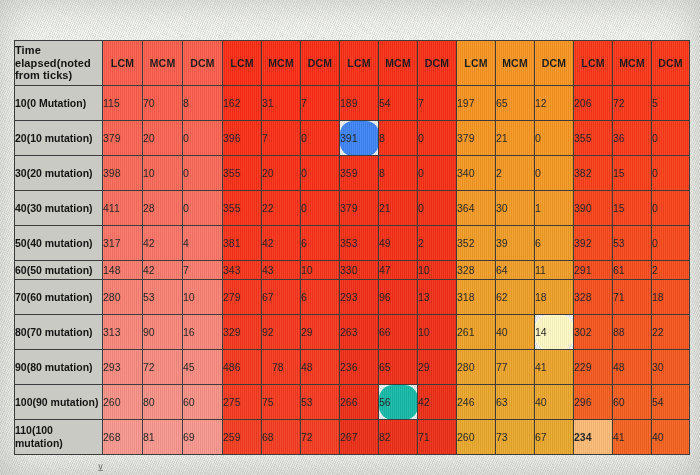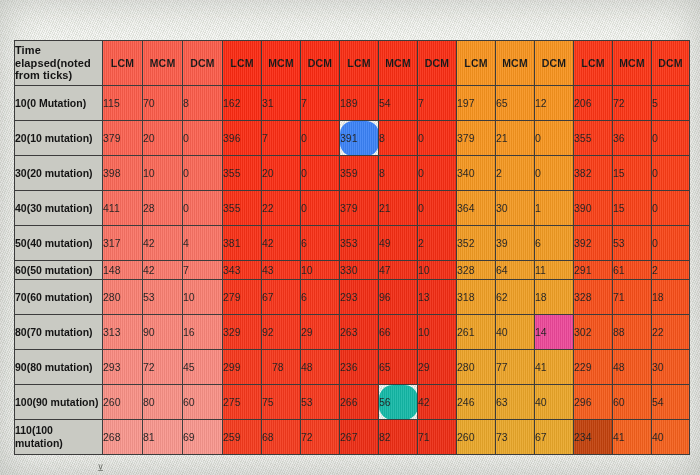--- a/index.html
+++ b/index.html
@@ -300,31 +300,31 @@
           <td class="val streak" style="background: rgb(249, 133, 121);">90</td>
           <td class="val streak" style="background: rgb(249, 133, 121);">16</td>
           <td class="val streak" style="background: rgb(246, 53, 26);">329</td>
           <td class="val streak" style="background: rgb(246, 53, 26);">92</td>
           <td class="val streak" style="background: rgb(246, 53, 26);">29</td>
           <td class="val streak" style="background: rgb(241, 44, 20);">263</td>
           <td class="val streak" style="background: rgb(241, 44, 20);">66</td>
           <td class="val streak" style="background: rgb(241, 44, 20);">10</td>
           <td class="val streak" style="background: rgb(237, 161, 38);">261</td>
           <td class="val streak" style="background: rgb(237, 161, 38);">40</td>
-          <td class="val streak" style="background: #ec4899;">14</td>
+          <td class="val streak" style="background: #fef9c3; border-radius: 14px;">14</td>
           <td class="val streak" style="background: rgb(246, 83, 26);">302</td>
           <td class="val streak" style="background: rgb(246, 83, 26);">88</td>
           <td class="val streak" style="background: rgb(246, 83, 26);">22</td>
         </tr>
         <tr style="height: 35px;">
           <td class="rowlabel">90(80 mutation)</td>
           <td class="val streak" style="background: rgb(249, 138, 128);">293</td>
           <td class="val streak" style="background: rgb(249, 138, 128);">72</td>
           <td class="val streak" style="background: rgb(249, 138, 128);">45</td>
-          <td class="val streak" style="background: rgb(245, 55, 27);">299</td>
+          <td class="val streak" style="background: rgb(245, 55, 27);">486</td>
           <td class="val streak" style="background: rgb(245, 55, 27); padding-left: 10px;">78</td>
           <td class="val streak" style="background: rgb(245, 55, 27);">48</td>
           <td class="val streak" style="background: rgb(239, 44, 20);">236</td>
           <td class="val streak" style="background: rgb(239, 44, 20);">65</td>
           <td class="val streak" style="background: rgb(239, 44, 20);">29</td>
           <td class="val streak" style="background: rgb(236, 163, 40);">280</td>
           <td class="val streak" style="background: rgb(236, 163, 40);">77</td>
           <td class="val streak" style="background: rgb(236, 163, 40);">41</td>
           <td class="val streak" style="background: rgb(245, 87, 27);">229</td>
           <td class="val streak" style="background: rgb(245, 87, 27);">48</td>
@@ -355,21 +355,21 @@
           <td class="val streak" style="background: rgb(248, 150, 141);">69</td>
           <td class="val streak" style="background: rgb(244, 58, 29);">259</td>
           <td class="val streak" style="background: rgb(244, 58, 29);">68</td>
           <td class="val streak" style="background: rgb(244, 58, 29);">72</td>
           <td class="val streak" style="background: rgb(237, 44, 20);">267</td>
           <td class="val streak" style="background: rgb(237, 44, 20);">82</td>
           <td class="val streak" style="background: rgb(237, 44, 20);">71</td>
           <td class="val streak" style="background: rgb(233, 167, 42);">260</td>
           <td class="val streak" style="background: rgb(233, 167, 42);">73</td>
           <td class="val streak" style="background: rgb(233, 167, 42);">67</td>
-          <td class="val streak" style="background: #c2410c;">234</td>
+          <td class="val streak" style="background: #fdba74; font-weight: bold;">234</td>
           <td class="val streak" style="background: rgb(244, 96, 28);">41</td>
           <td class="val streak" style="background: rgb(244, 96, 28);">40</td>
         </tr>
       </tbody>
   </table>
 </div>
 
 <div id="caret-artifact">⊻</div>
 <div id="sheet-shadow"></div>
 

